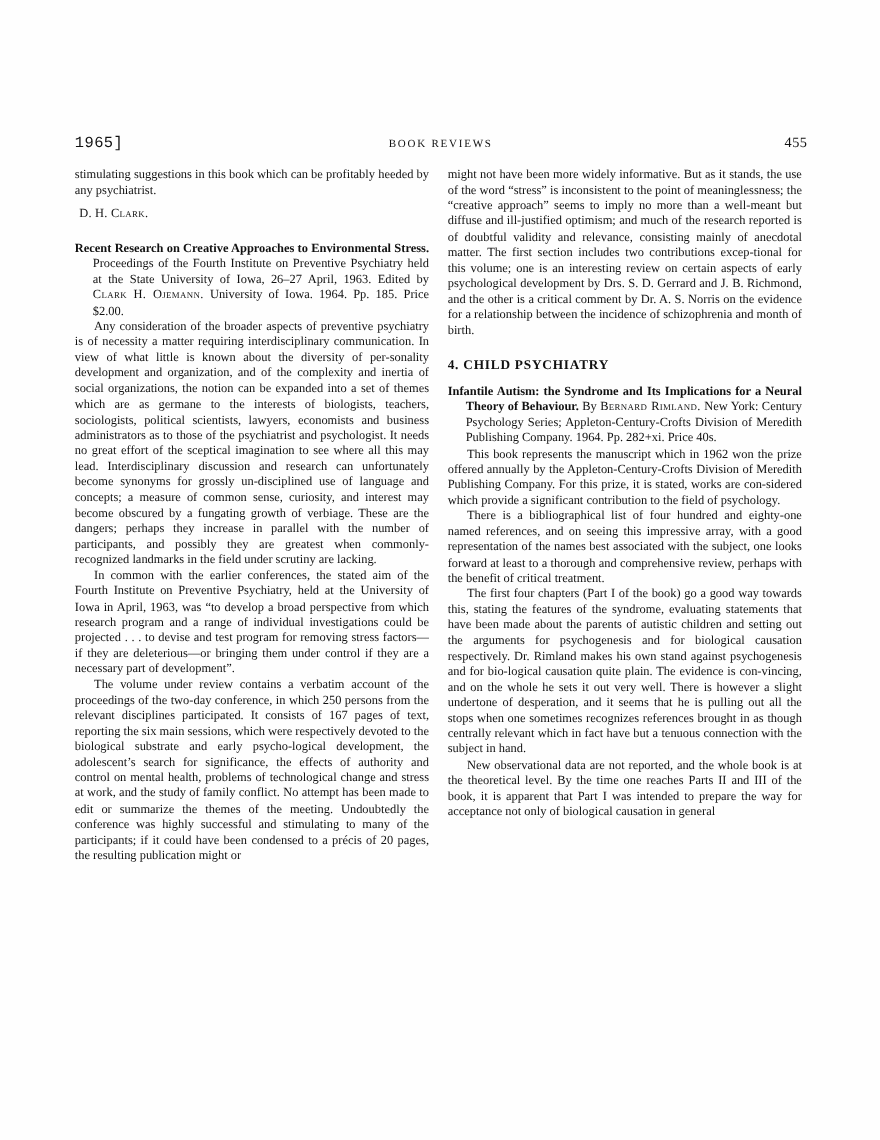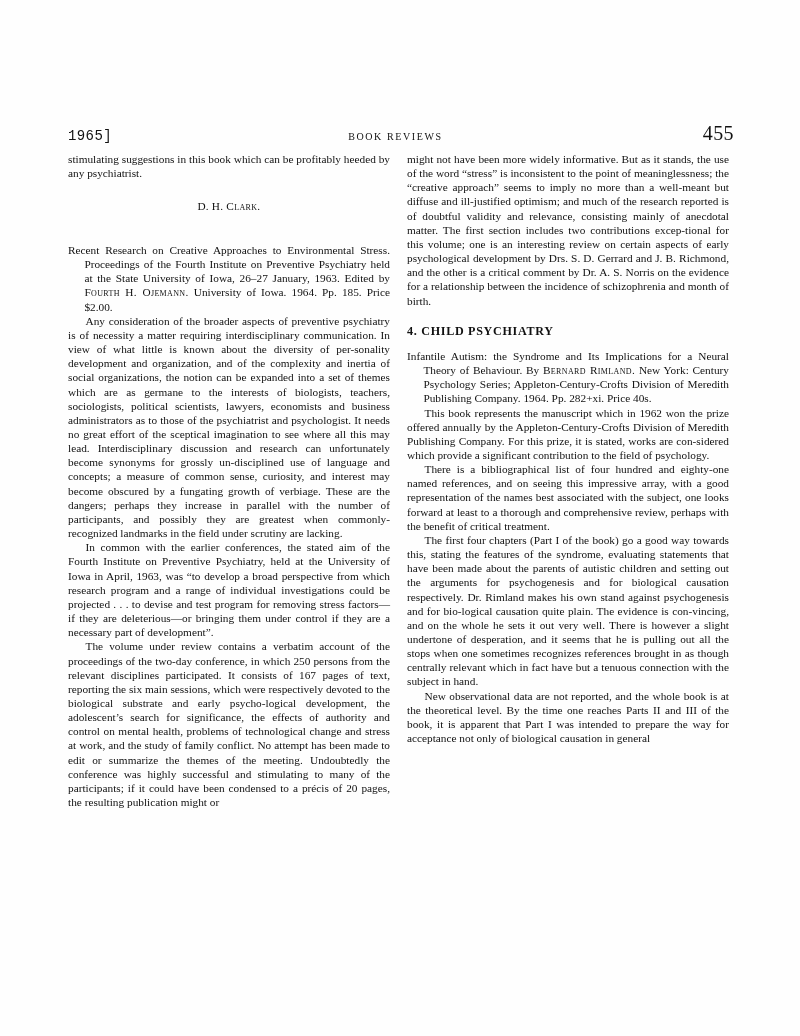--- a/index.html
+++ b/index.html
@@ -47,21 +47,21 @@
   .rh-title {
     font-size: 10px;
     letter-spacing: 1.6px;
     font-variant: small-caps;
     text-transform: uppercase;
     white-space: nowrap;
     flex: 0 0 auto;
     margin-left: -24px;
   }
   .rh-folio {
-    font-size: 20px;
+    font-size: 13px;
     white-space: nowrap;
   }
 
   
   .columns {
     position: absolute;
     left: 68px;
     top: 152px;
     width: 666px;
     display: flex;
@@ -78,42 +78,42 @@
   }
 
   p {
     margin: 0;
     text-indent: 1.55em;
   }
   p.noindent { text-indent: 0; }
 
   
   .signature {
-    margin: 16px;
+    margin: 4px;
     text-indent: 0;
-    text-align: center;
+    text-align: left;
     padding-top: 2.5px;
     padding-bottom: 1px;
     font-size: 11.3px;
     letter-spacing: 0.2px;
   }
   .sc {
     font-variant: small-caps;
     letter-spacing: 0.35px;
   }
 
   
   .entry {
     margin: 0;
     text-indent: -1.45em;
     padding-left: 1.45em;
     text-align: justify;
   }
   .entry .tit {
-    font-weight: normal;
+    font-weight: bold;
   }
   .entry-spacer-top { height: 13px; }
 
   
   .section-head {
     margin: 0;
     text-indent: 0;
     text-align: left;
     font-weight: bold;
     font-size: 12.1px;
@@ -139,21 +139,21 @@
 
       <p class="noindent">stimulating suggestions in this book which can be profitably heeded by any psychiatrist.</p>
 
       <p class="signature">
         <span>D. H. </span><span class="sc">Clark.</span>
       </p>
 
       <div class="entry-spacer-top"></div>
 
       <p class="entry">
-        <span class="tit">Recent Research on Creative Approaches to Environmental Stress.</span><span> Proceedings of the Fourth Institute on Preventive Psychiatry held at the State University of Iowa, 26–27 January, 1963. Edited by </span><span class="sc">Fourth H. Ojemann.</span><span> University of Iowa. 1964. Pp. 185. Price $2.00.</span>
+        <span class="tit">Recent Research on Creative Approaches to Environmental Stress.</span><span> Proceedings of the Fourth Institute on Preventive Psychiatry held at the State University of Iowa, 26–27 April, 1963. Edited by </span><span class="sc">Clark H. Ojemann.</span><span> University of Iowa. 1964. Pp. 185. Price $2.00.</span>
       </p>
 
       <p>Any consideration of the broader aspects of preventive psychiatry is of necessity a matter requiring interdisciplinary communication. In view of what little is known about the diversity of per-sonality development and organization, and of the complexity and inertia of social organizations, the notion can be expanded into a set of themes which are as germane to the interests of biologists, teachers, sociologists, political scientists, lawyers, economists and business administrators as to those of the psychiatrist and psychologist. It needs no great effort of the sceptical imagination to see where all this may lead. Interdisciplinary discussion and research can unfortunately become synonyms for grossly un-disciplined use of language and concepts; a measure of common sense, curiosity, and interest may become obscured by a fungating growth of verbiage. These are the dangers; perhaps they increase in parallel with the number of participants, and possibly they are greatest when commonly-recognized landmarks in the field under scrutiny are lacking.</p>
       <p>In common with the earlier conferences, the stated aim of the Fourth Institute on Preventive Psychiatry, held at the University of Iowa in April, 1963, was “to develop a broad perspective from which research program and a range of individual investigations could be projected . . . to devise and test program for removing stress factors—if they are deleterious—or bringing them under control if they are a necessary part of development”.</p>
       <p>The volume under review contains a verbatim account of the proceedings of the two-day conference, in which 250 persons from the relevant disciplines participated. It consists of 167 pages of text, reporting the six main sessions, which were respectively devoted to the biological substrate and early psycho-logical development, the adolescent’s search for significance, the effects of authority and control on mental health, problems of technological change and stress at work, and the study of family conflict. No attempt has been made to edit or summarize the themes of the meeting. Undoubtedly the conference was highly successful and stimulating to many of the participants; if it could have been condensed to a précis of 20 pages, the resulting publication might or</p>
 
     </div>
 
     <div class="col">
 

